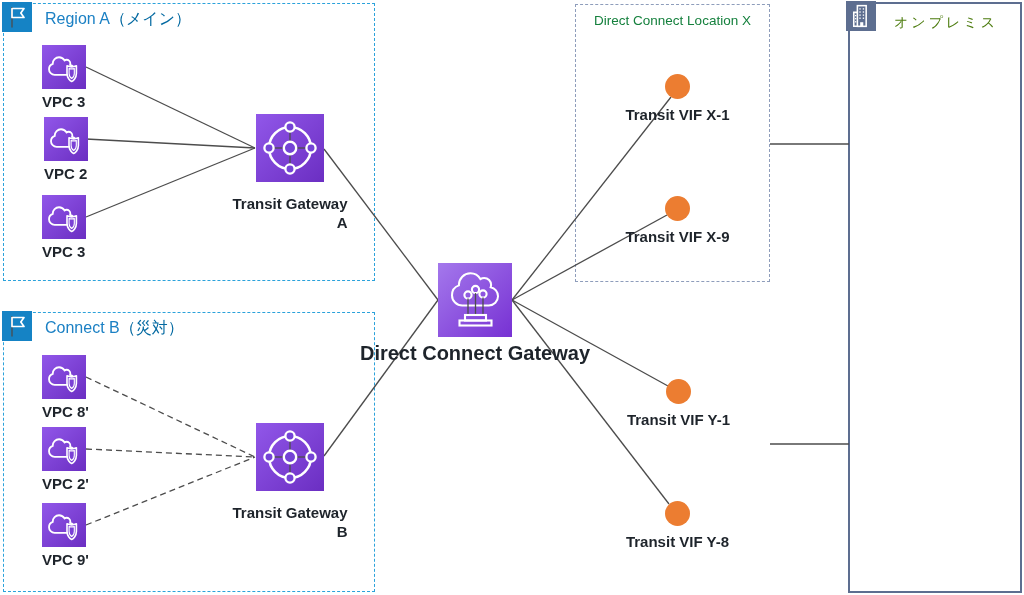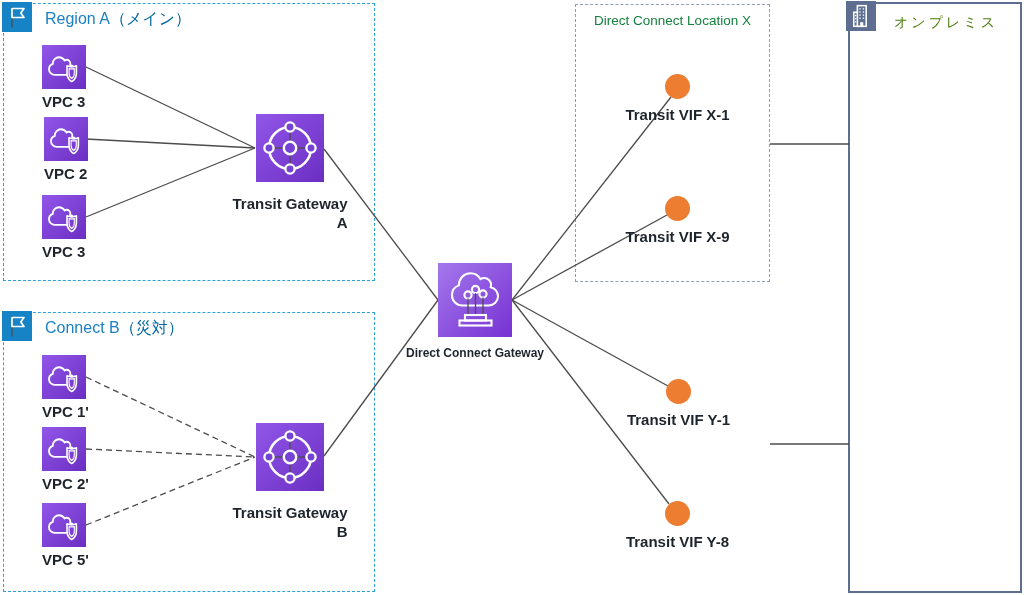--- a/index.html
+++ b/index.html
@@ -16,21 +16,21 @@
   .loc-title{position:absolute;left:0;top:8px;width:100%;text-align:center;font-size:13.5px;color:#15803d;white-space:nowrap;}
   .onprem-title{position:absolute;left:44px;top:10px;font-size:14px;letter-spacing:3px;color:#4d7c0f;white-space:nowrap;}
   .badge{position:absolute;}
   .node{position:absolute;}
   .ic{display:block;line-height:0;}
   .lbl{
     position:absolute;left:50%;transform:translateX(-50%);
     font-size:15px;font-weight:600;color:#1E242B;white-space:nowrap;text-align:right;line-height:19px;
   }
   .lbl.left{left:0;transform:none;text-align:left;}
-  .lbl.big{font-size:12px;}
+  .lbl.big{font-size:20px;}
   .vif-dot{width:25px;height:25px;border-radius:50%;background:#EC7D31;}
   svg line{stroke:#4C4C4C;stroke-width:1.3;}
   svg line.dash{stroke-dasharray:6 4;}
   .wires{position:absolute;left:0;top:0;pointer-events:none;}
 </style>
 </head>
 <body>
 
 <div class="canvas">
 
@@ -174,21 +174,21 @@
 
   <div class="node" style="left:42px;top:355px">
     <span class="ic">
       <svg width="44" height="44" viewBox="0 0 44 44">
           <rect width="44" height="44" fill="url(#gradPurple)"></rect>
         <path transform="translate(7,11) scale(0.0392)" fill="none" stroke="#fff" stroke-width="46" d="M537.6 226.6c4.1-10.7 6.4-22.4 6.4-34.6 0-53-43-96-96-96-19.7 0-38.1 6-53.3 16.2C367 64.2 315.3 32 256 32c-88.4 0-160 71.6-160 160 0 2.7.1 5.4.2 8.1C40.2 219.8 0 273.2 0 336c0 79.5 64.5 144 144 144h368c70.7 0 128-57.3 128-128 0-61.9-44-113.6-102.4-125.4z"></path>
         <path d="M25 20.8 c3.1 1.35 6.3 1.35 9.4 0 V28.6 c0 4.4 -3.2 7.3 -4.7 7.9 c-1.5 -0.6 -4.7 -3.5 -4.7 -7.9 Z" fill="#7A40D6" stroke="#fff" stroke-width="1.6" stroke-linejoin="round"></path>
         <path d="M27.1 23.4 c1.65 0.6 3.55 0.6 5.2 0 V28.4 c0 2.7 -1.75 4.6 -2.6 5.1 c-0.85 -0.5 -2.6 -2.4 -2.6 -5.1 Z" fill="none" stroke="#fff" stroke-width="1.1" stroke-linejoin="round"></path>
       </svg>
     </span>
-    <div class="lbl left" style="top:47px">VPC 1'</div>
+    <div class="lbl left" style="top:47px">VPC 8'</div>
   </div>
   <div class="node" style="left:42px;top:427px">
     <span class="ic">
       <svg width="44" height="44" viewBox="0 0 44 44">
           <rect width="44" height="44" fill="url(#gradPurple)"></rect>
         <path transform="translate(7,11) scale(0.0392)" fill="none" stroke="#fff" stroke-width="46" d="M537.6 226.6c4.1-10.7 6.4-22.4 6.4-34.6 0-53-43-96-96-96-19.7 0-38.1 6-53.3 16.2C367 64.2 315.3 32 256 32c-88.4 0-160 71.6-160 160 0 2.7.1 5.4.2 8.1C40.2 219.8 0 273.2 0 336c0 79.5 64.5 144 144 144h368c70.7 0 128-57.3 128-128 0-61.9-44-113.6-102.4-125.4z"></path>
         <path d="M25 20.8 c3.1 1.35 6.3 1.35 9.4 0 V28.6 c0 4.4 -3.2 7.3 -4.7 7.9 c-1.5 -0.6 -4.7 -3.5 -4.7 -7.9 Z" fill="#7A40D6" stroke="#fff" stroke-width="1.6" stroke-linejoin="round"></path>
         <path d="M27.1 23.4 c1.65 0.6 3.55 0.6 5.2 0 V28.4 c0 2.7 -1.75 4.6 -2.6 5.1 c-0.85 -0.5 -2.6 -2.4 -2.6 -5.1 Z" fill="none" stroke="#fff" stroke-width="1.1" stroke-linejoin="round"></path>
       </svg>
     </span>
@@ -196,21 +196,21 @@
   </div>
   <div class="node" style="left:42px;top:503px">
     <span class="ic">
       <svg width="44" height="44" viewBox="0 0 44 44">
           <rect width="44" height="44" fill="url(#gradPurple)"></rect>
         <path transform="translate(7,11) scale(0.0392)" fill="none" stroke="#fff" stroke-width="46" d="M537.6 226.6c4.1-10.7 6.4-22.4 6.4-34.6 0-53-43-96-96-96-19.7 0-38.1 6-53.3 16.2C367 64.2 315.3 32 256 32c-88.4 0-160 71.6-160 160 0 2.7.1 5.4.2 8.1C40.2 219.8 0 273.2 0 336c0 79.5 64.5 144 144 144h368c70.7 0 128-57.3 128-128 0-61.9-44-113.6-102.4-125.4z"></path>
         <path d="M25 20.8 c3.1 1.35 6.3 1.35 9.4 0 V28.6 c0 4.4 -3.2 7.3 -4.7 7.9 c-1.5 -0.6 -4.7 -3.5 -4.7 -7.9 Z" fill="#7A40D6" stroke="#fff" stroke-width="1.6" stroke-linejoin="round"></path>
         <path d="M27.1 23.4 c1.65 0.6 3.55 0.6 5.2 0 V28.4 c0 2.7 -1.75 4.6 -2.6 5.1 c-0.85 -0.5 -2.6 -2.4 -2.6 -5.1 Z" fill="none" stroke="#fff" stroke-width="1.1" stroke-linejoin="round"></path>
       </svg>
     </span>
-    <div class="lbl left" style="top:47px">VPC 5'</div>
+    <div class="lbl left" style="top:47px">VPC 9'</div>
   </div>
 
   <div class="node" style="left:256px;top:423px">
     <span class="ic">
       <svg width="68" height="68" viewBox="0 0 68 68">
           <rect width="68" height="68" fill="url(#gradPurple)"></rect>
         <circle cx="34" cy="34" r="21" fill="none" stroke="#fff" stroke-width="2.6"></circle>
         <g stroke="#fff" stroke-width="2.2">
             <line x1="34" y1="34" x2="34" y2="13"></line>
             <line x1="34" y1="34" x2="55" y2="34"></line>

